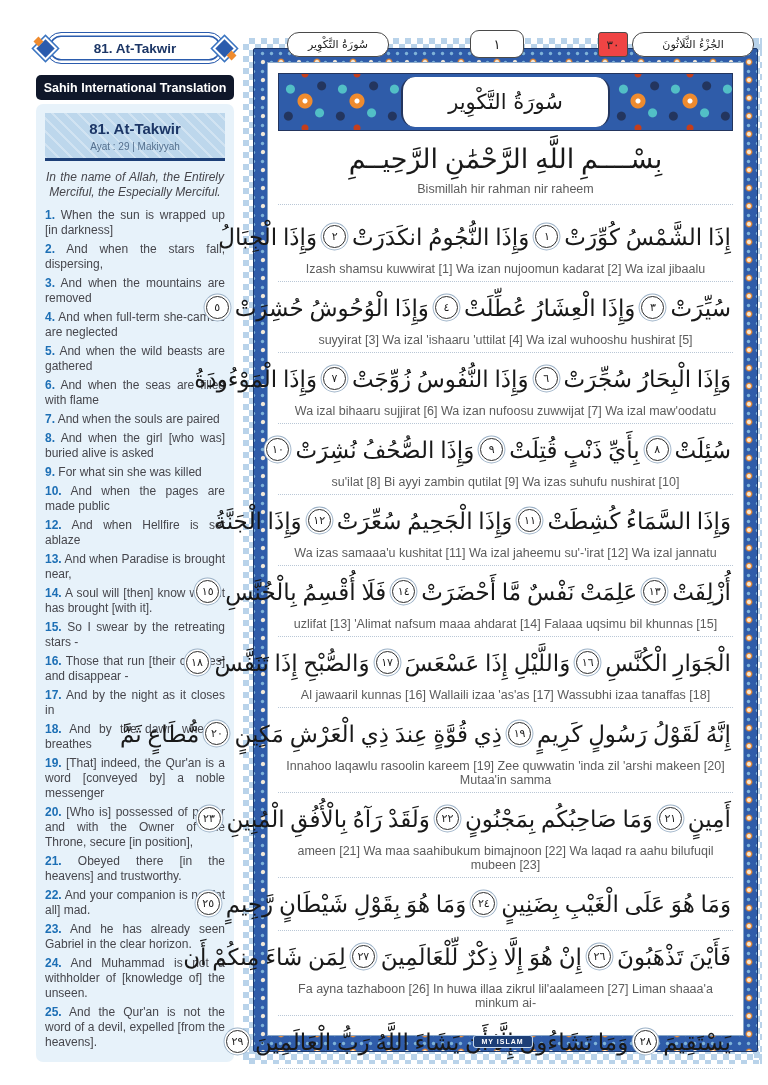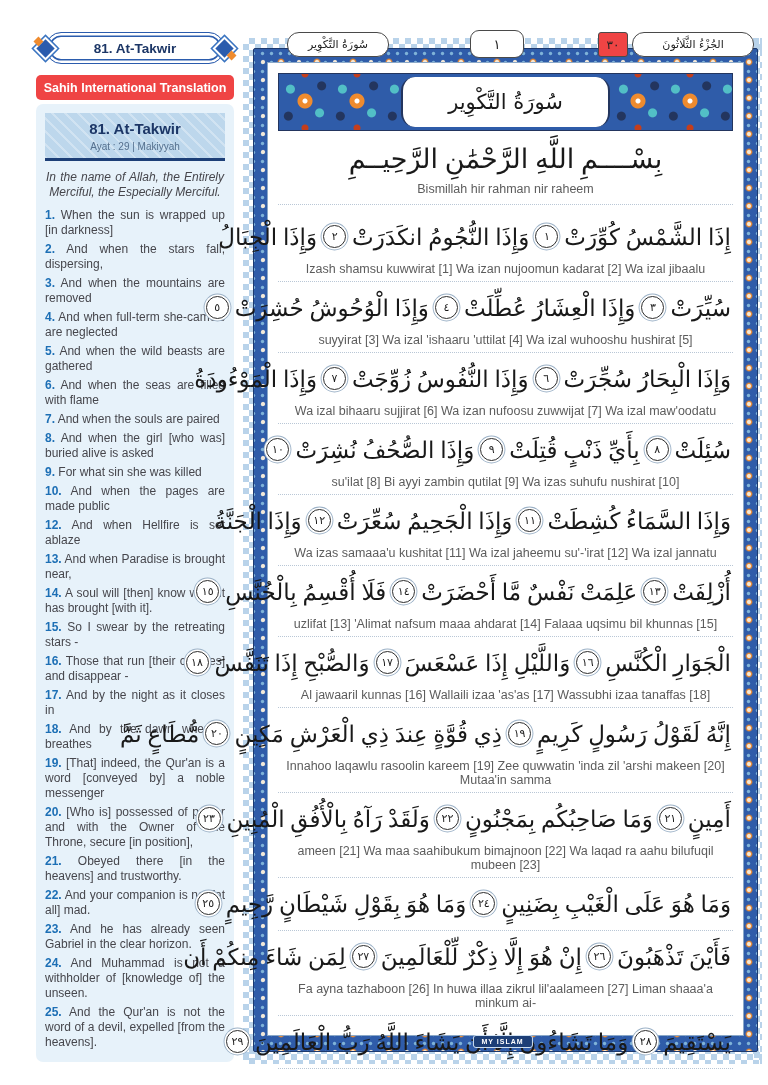--- a/index.html
+++ b/index.html
@@ -19,21 +19,21 @@
   .deco-title-box .orn-side{
     position:absolute;top:50%;width:13px;height:13px;margin-top:-6.5px;
     background:#2b5cad;transform:rotate(45deg);
     box-shadow:0 0 0 2px #fff,0 0 0 3.5px #3a74c0;
   }
   .deco-title-box .orn-side.l{left:-8px;}
   .deco-title-box .orn-side.l::after{content:"";position:absolute;left:-7px;top:3px;width:7px;height:7px;background:#ef8b2e;transform:rotate(0deg);}
   .deco-title-box .orn-side.r{right:-8px;}
   .deco-title-box .orn-side.r::after{content:"";position:absolute;right:-7px;top:3px;width:7px;height:7px;background:#ef8b2e;}
   .banner{
-    margin-top:11px;height:25px;background:#ef4444;border-radius:5px;
+    margin-top:11px;height:25px;background:#0f172a;border-radius:5px;
     display:flex;align-items:center;justify-content:center;
     color:#fff;font-weight:bold;font-size:12.5px;
   }
   .panel{
     margin-top:4px;background:#e7f2fa;border-radius:7px;
     padding:9px 9px 12px 9px;
   }
   .info-box{
     background:#bdd7ec;
     background-image:repeating-linear-gradient(45deg,rgba(255,255,255,.30) 0 2px,rgba(255,255,255,0) 2px 9px);

